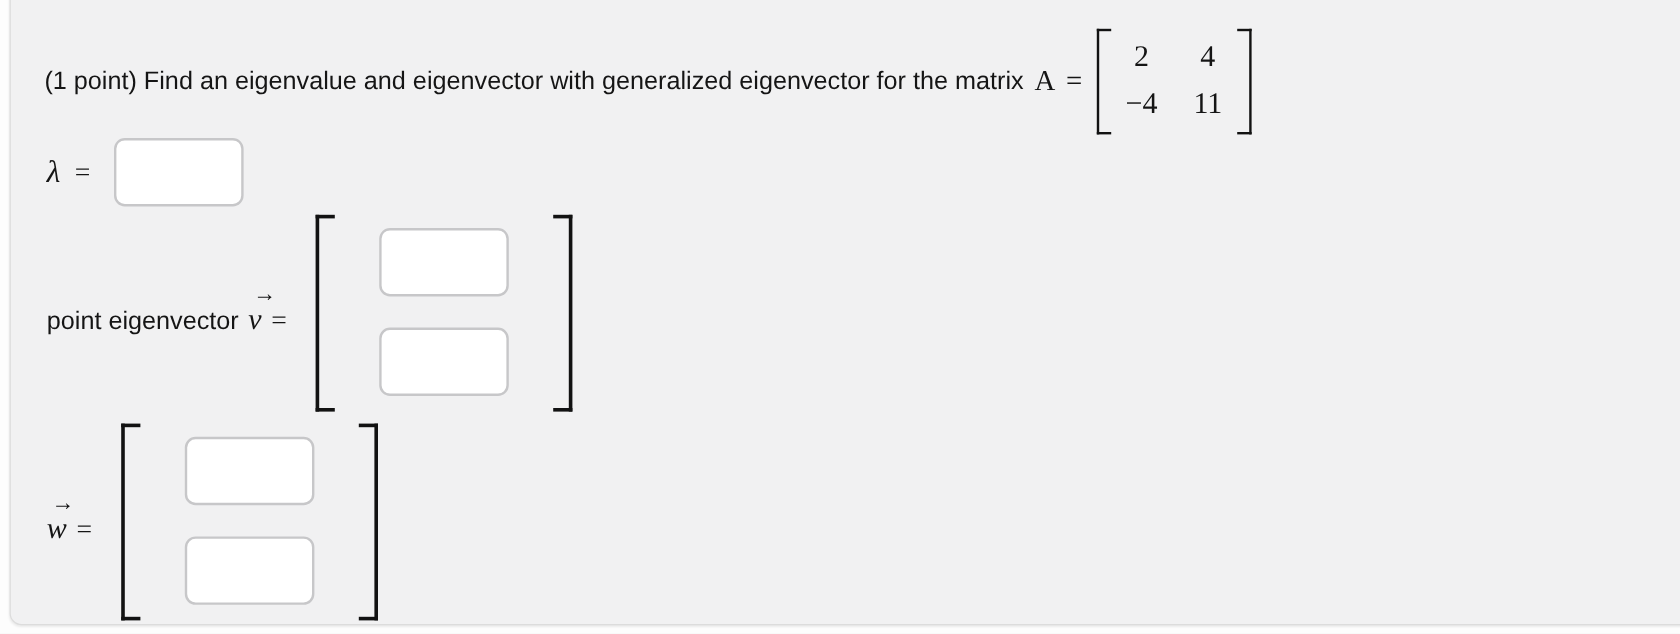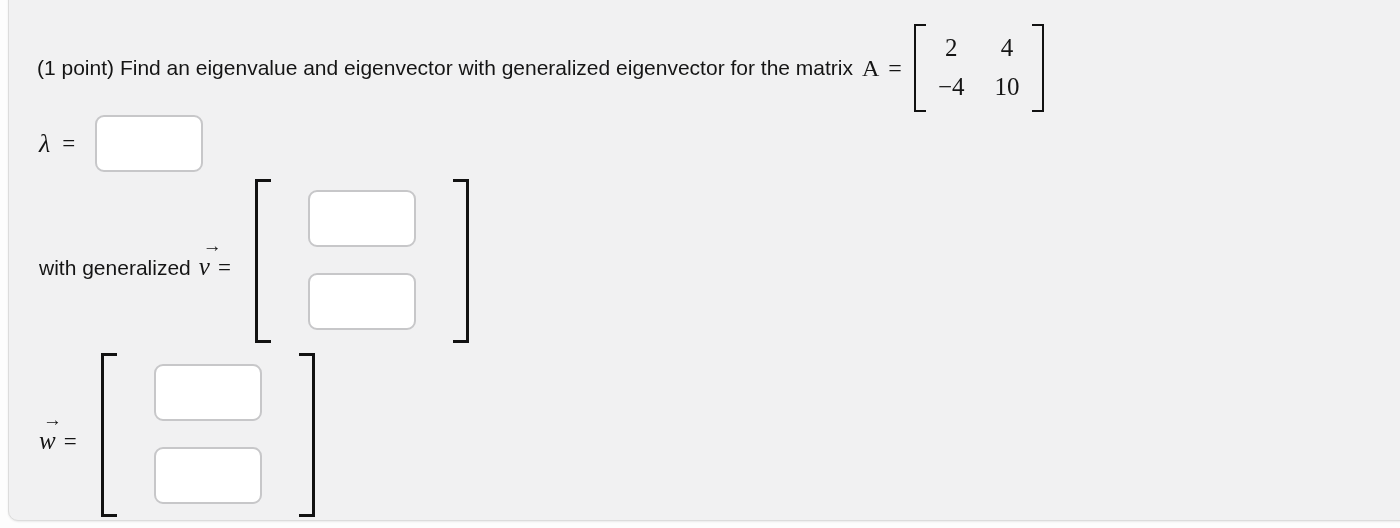--- a/index.html
+++ b/index.html
@@ -162,35 +162,35 @@
   <div class="title-row">
     <span><span>(1 point)</span> <span>Find an eigenvalue and eigenvector with generalized eigenvector for the matrix</span></span>
     <span class="serif">A</span>
     <span class="serif">=</span>
     <span class="small-matrix">
       <span class="sbracket left"></span>
       <span class="small-grid">
         <span>2</span>
         <span>4</span>
         <span>−4</span>
-        <span>10</span>
+        <span>11</span>
       </span>
       <span class="sbracket right"></span>
     </span>
   </div>
 
   <div class="lambda-row">
     <span class="lambda-sym">λ</span>
     <span class="math-eq">=</span>
     <input class="answer-input" type="text" value="" style="">
   </div>
 
   <div class="vec-row" id="v-row">
     <span class="vec-label">
-      <span>with generalized</span>
+      <span>point eigenvector</span>
       <span class="vec"><span class="arrow">→</span><span>v</span></span>
       <span class="math-eq">=</span>
     </span>
     <span class="big-matrix">
       <span class="bbracket left"></span>
       <span class="entries">
         <input class="answer-input" type="text" value="" style="">
         <input class="answer-input" type="text" value="" style="">
       </span>
       <span class="bbracket right"></span>

